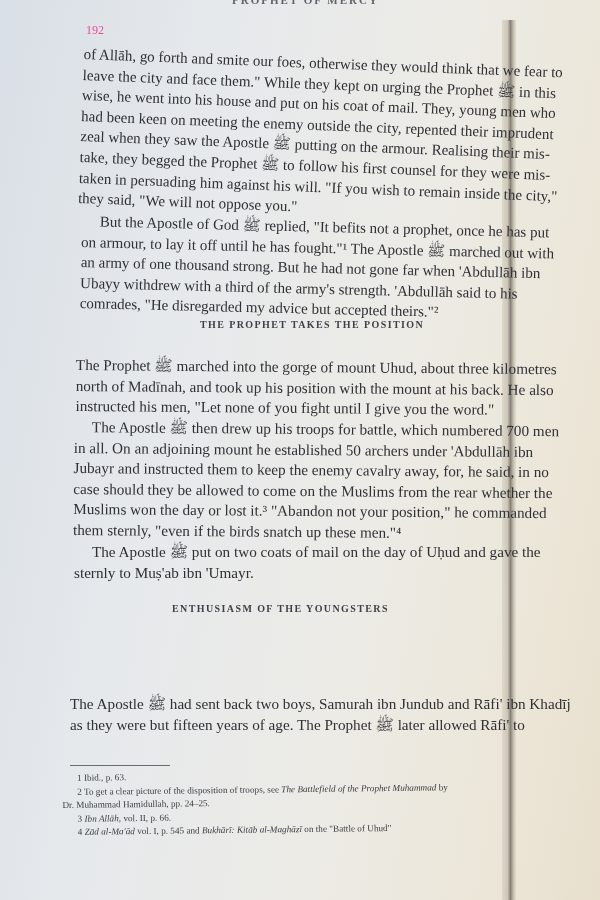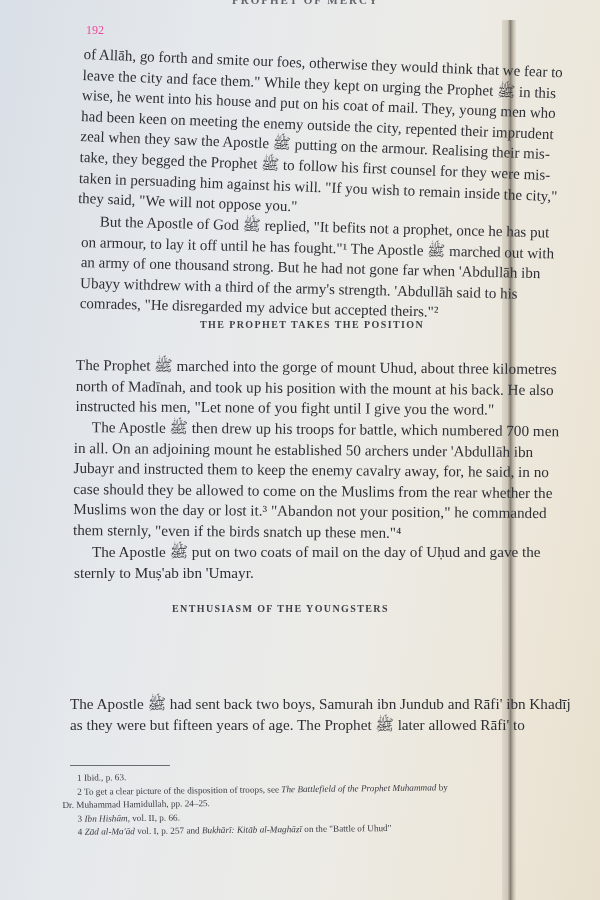--- a/index.html
+++ b/index.html
@@ -159,21 +159,21 @@
     </span>
     <span class="fn fn-indent">
       <span>2</span>
       <span>To get a clear picture of the disposition of troops, see </span><i>The Battlefield of the Prophet Muhammad</i><span> by</span>
     </span>
     <span class="fn">
       <span>Dr. Muhammad Hamidullah, pp. 24–25.</span>
     </span>
     <span class="fn fn-indent">
       <span>3</span>
-      <i>Ibn Hishām</i><span>, vol. II, p. 66.</span>
+      <i>Ibn Allāh</i><span>, vol. II, p. 66.</span>
     </span>
     <span class="fn fn-indent">
       <span>4</span>
-      <i>Zād al-Ma'ād</i><span> vol. I, p. 257 and </span><i>Bukhārī: Kitāb al-Maghāzī</i><span> on the "Battle of Uhud"</span>
+      <i>Zād al-Ma'ād</i><span> vol. I, p. 545 and </span><i>Bukhārī: Kitāb al-Maghāzī</i><span> on the "Battle of Uhud"</span>
     </span>
   </div>
 
 </div>
 
 </body></html>

